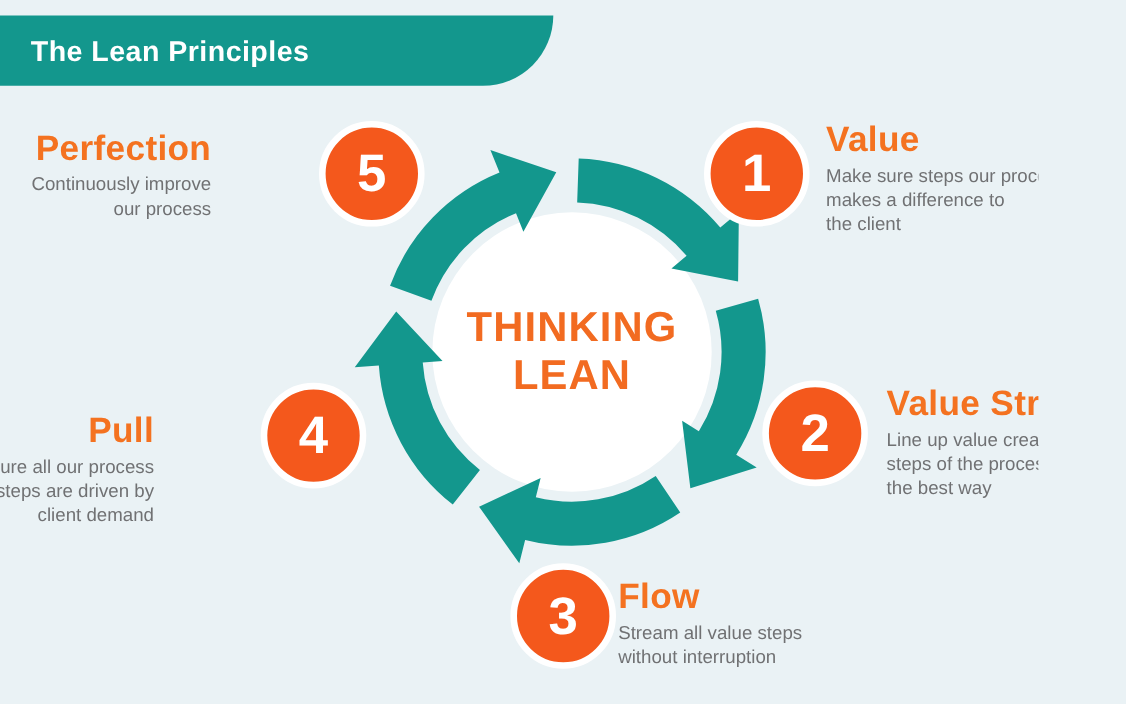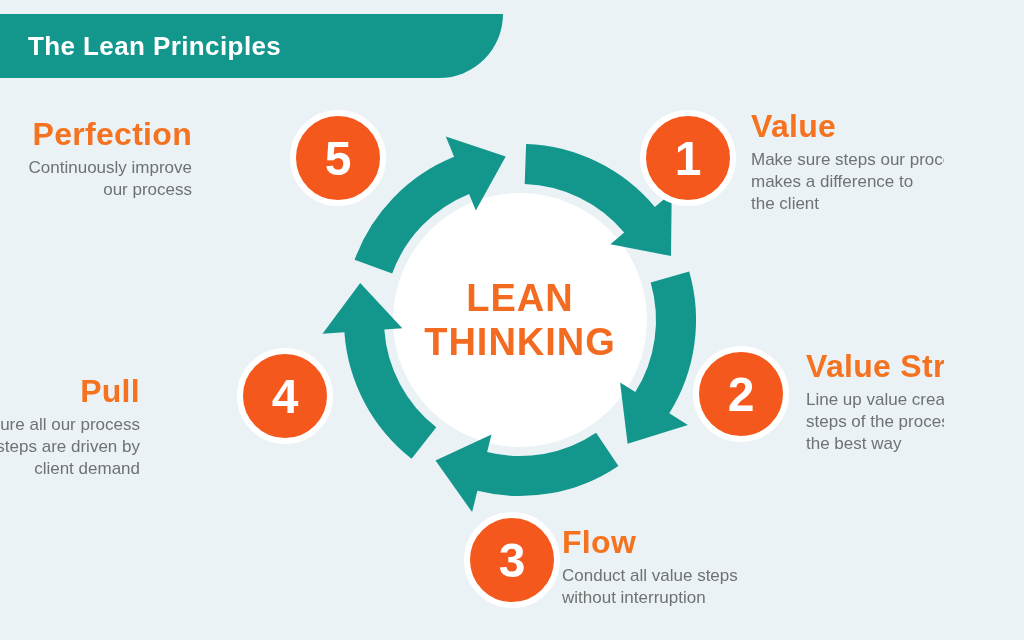--- a/index.html
+++ b/index.html
@@ -89,22 +89,22 @@
     <g id="cycle-arrows-group">
         <path d="M 526.1 144.1 A 176 176 0 0 1 654.8 206.9 L 671.7 192.7 L 671.0 255.9 L 610.4 244.2 L 624.2 232.6 A 136 136 0 0 0 524.7 184.1 Z" class="cycle-arrow"></path>
         <path d="M 689.2 271.5 A 176 176 0 0 1 669.3 413.3 L 687.9 424.9 L 627.6 443.8 L 620.1 382.5 L 635.3 392.1 A 136 136 0 0 0 650.7 282.5 Z" class="cycle-arrow"></path>
         <path d="M 618.4 465.9 A 176 176 0 0 1 477.4 490.8 L 472.1 512.1 L 435.5 460.6 L 491.5 434.5 L 487.1 452.0 A 136 136 0 0 0 596.1 432.7 Z" class="cycle-arrow"></path>
         <path d="M 411.6 458.7 A 176 176 0 0 1 344.4 332.3 L 322.5 333.8 L 360.2 283.1 L 402.3 328.2 L 384.3 329.5 A 136 136 0 0 0 436.3 427.2 Z" class="cycle-arrow"></path>
         <path d="M 354.6 259.8 A 176 176 0 0 1 454.1 156.8 L 445.8 136.4 L 505.7 156.6 L 475.8 210.6 L 469.1 193.9 A 136 136 0 0 0 392.2 273.5 Z" class="cycle-arrow"></path>
       </g>
   </svg>
 
   <div class="center-label">
+    <div>THINKING</div>
     <div>LEAN</div>
-    <div>THINKING</div>
   </div>
 
   <div class="badge badge-1">
     <span>1</span>
   </div>
   <div class="badge badge-2">
     <span>2</span>
   </div>
   <div class="badge badge-3">
     <span>3</span>
@@ -125,21 +125,21 @@
 
   <div class="block block-2">
     <h2>Value Stream</h2>
     <p class="desc">Line up value creating
 steps of the process in
 the best way</p>
   </div>
 
   <div class="block block-3">
     <h2>Flow</h2>
-    <p class="desc">Conduct all value steps
+    <p class="desc">Stream all value steps
 without interruption</p>
   </div>
 
   <div class="block block-4 align-right">
     <h2>Pull</h2>
     <p class="desc">Ensure all our process
 steps are driven by
 client demand</p>
   </div>
 

